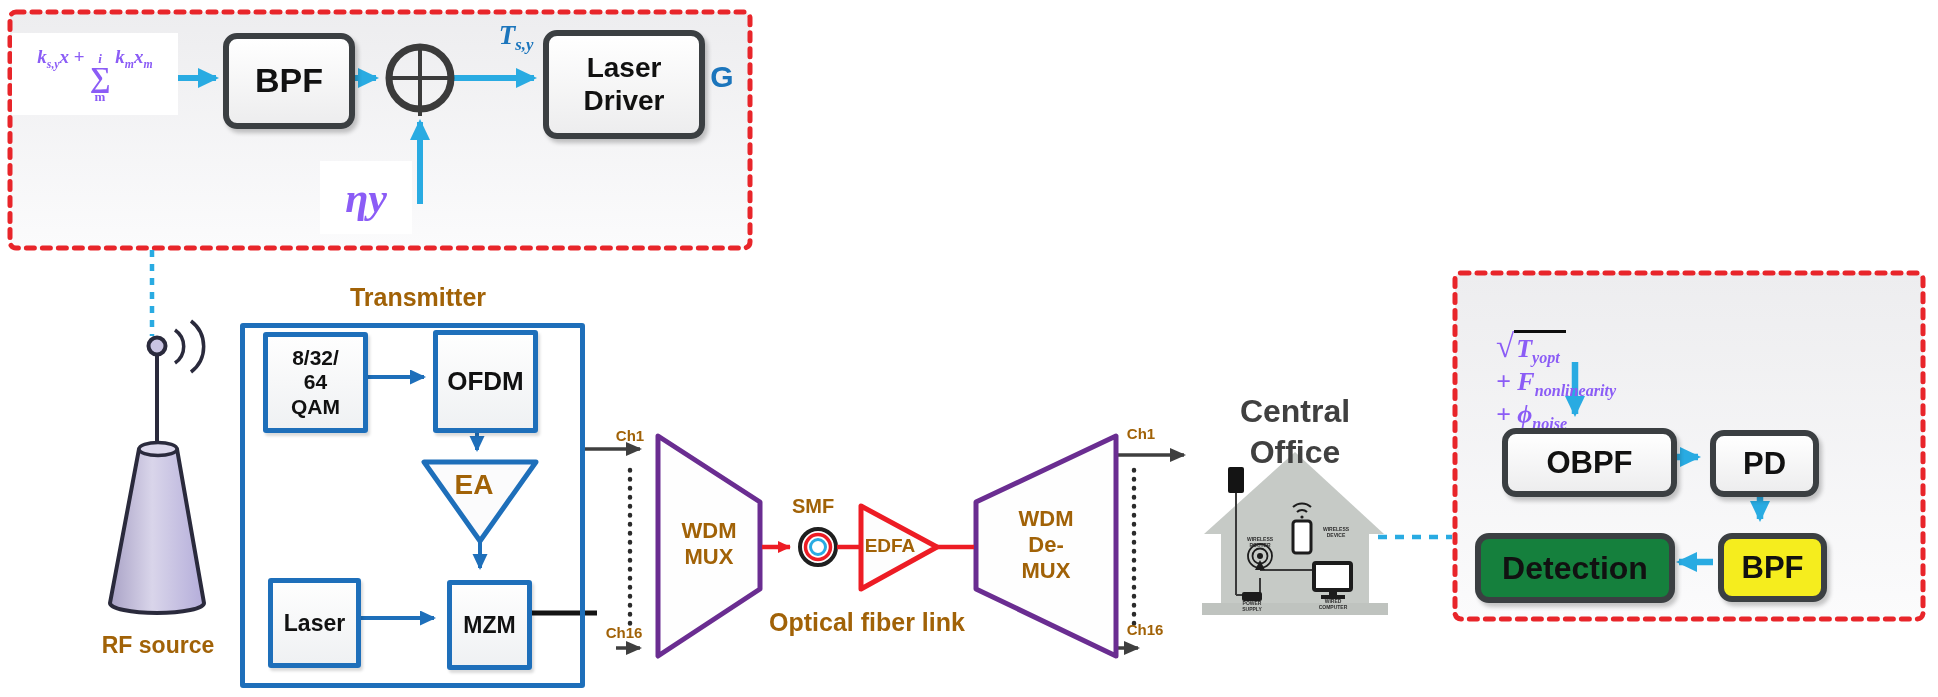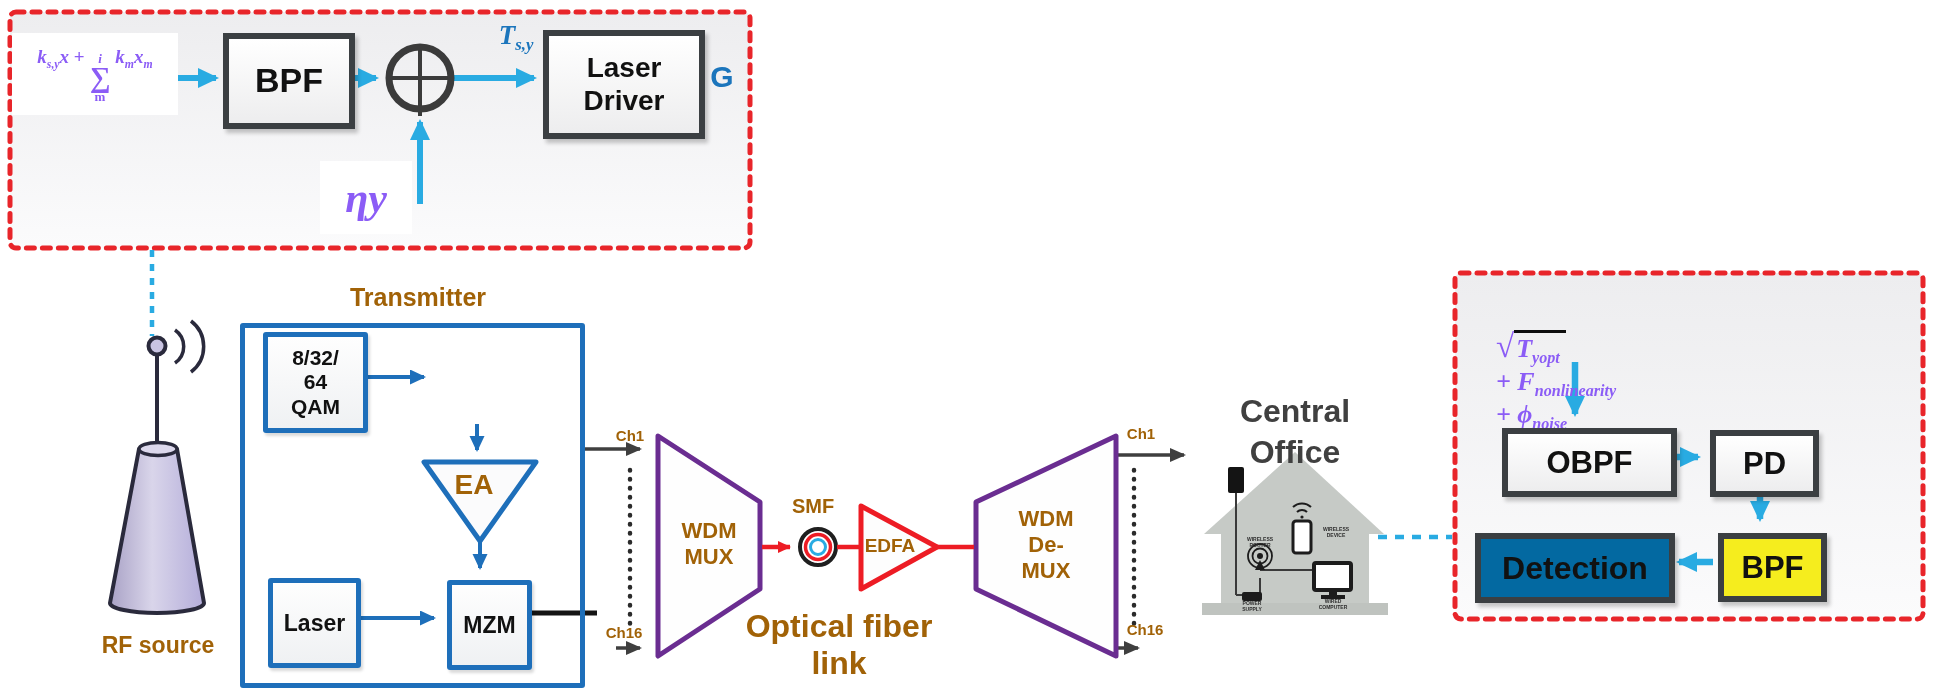--- a/index.html
+++ b/index.html
@@ -2,25 +2,25 @@
 <html><head>
 <meta charset="utf-8">
 <style>
   html,body{margin:0;padding:0;background:#ffffff;}
   .canvas{position:relative;width:1938px;height:697px;background:#ffffff;overflow:hidden;
           font-family:"Liberation Sans",sans-serif;}
   .canvas svg.layer{position:absolute;left:0;top:0;z-index:2;}
   .lbl{position:absolute;z-index:3;font-weight:bold;color:#a16207;text-align:center;white-space:pre-line;}
   .box{position:absolute;z-index:3;display:flex;align-items:center;justify-content:center;
        font-weight:bold;color:#111;text-align:center;white-space:pre-line;line-height:1.15;}
-  .box.dark{border:6px solid #3b3f42;border-radius:0;
+  .box.dark{border:6px solid #3b3f42;border-radius:14px;
        background:linear-gradient(180deg,#ffffff 0%,#ededee 100%);
        box-shadow:3px 4px 4px rgba(0,0,0,.22);}
   .box.dark.yellow{background:#f5ed1e;}
-  .box.dark.redfill{background:#0369a1;}
+  .box.dark.redfill{background:#15803d;}
   .box.blue{border:5px solid #1e6fba;border-radius:3px;
        background:linear-gradient(180deg,#fefefe 0%,#eff1f3 100%);
        box-shadow:2px 3px 3px rgba(0,0,0,.15);}
   .txbox{position:absolute;z-index:3;border:5px solid #1e6fba;border-radius:3px;background:transparent;}
   .patch{position:absolute;z-index:3;background:#ffffff;display:flex;align-items:center;justify-content:center;}
   .math{font-family:"Liberation Serif",serif;font-weight:bold;font-style:italic;color:#8b5cf6;}
   .math sub{font-size:0.62em;font-style:italic;}
   .sigstack{display:inline-flex;flex-direction:column;align-items:center;line-height:.85;margin:0 5px;}
   .sigstack .lim{font-size:13px;}
   .sigstack .sig{font-size:29px;font-style:normal;line-height:.9;}
@@ -153,37 +153,38 @@
     <span class="math" style="font-size:42px;">ηy</span>
   </div>
 
   <div class="lbl" style="left:82px;top:632px;width:152px;font-size:23px;">RF source</div>
 
   <div class="lbl" style="left:308px;top:283px;width:220px;font-size:25px;">Transmitter</div>
   <div class="txbox" style="left:240px;top:323px;width:335px;height:355px;"></div>
   <div class="box blue" style="left:263px;top:332px;width:95px;height:91px;font-size:21px;"><span>8/32/
 64
 QAM</span></div>
+  <div class="box blue" style="left:433px;top:330px;width:95px;height:93px;font-size:26px;"><span>OFDM</span></div>
   <div class="lbl" style="left:444px;top:469px;width:60px;font-size:28px;">EA</div>
   <div class="box blue" style="left:268px;top:578px;width:83px;height:80px;font-size:23px;"><span>Laser</span></div>
   <div class="box blue" style="left:447px;top:580px;width:75px;height:80px;font-size:23px;"><span>MZM</span></div>
 
   <div class="lbl" style="left:606px;top:427px;width:48px;font-size:15px;">Ch1</div>
   <div class="lbl" style="left:596px;top:624px;width:56px;font-size:15px;">Ch16</div>
   <div class="lbl" style="left:1117px;top:425px;width:48px;font-size:15px;">Ch1</div>
   <div class="lbl" style="left:1117px;top:621px;width:56px;font-size:15px;">Ch16</div>
 
   <div class="lbl" style="left:658px;top:518px;width:102px;font-size:22px;">WDM
 MUX</div>
   <div class="lbl" style="left:782px;top:495px;width:62px;font-size:20px;">SMF</div>
   <div class="lbl" style="left:860px;top:535px;width:60px;font-size:19px;">EDFA</div>
   <div class="lbl" style="left:990px;top:506px;width:112px;font-size:22px;">WDM
 De-
 MUX</div>
-  <div class="lbl" style="left:724px;top:608px;width:230px;font-size:32px;">Optical fiber link</div>
+  <div class="lbl" style="left:752px;top:608px;width:230px;font-size:25px;">Optical fiber link</div>
 
   <div class="lbl" style="left:1238px;top:391px;width:114px;font-size:32px;color:#404040;line-height:1.28;">Central
 Office</div>
   <div class="tiny" style="left:1237px;top:537px;width:46px;">WIRELESS
 ROUTER</div>
   <div class="tiny" style="left:1314px;top:527px;width:44px;">WIRELESS
 DEVICE</div>
   <div class="tiny" style="left:1310px;top:599px;width:46px;">WIRED
 COMPUTER</div>
   <div class="tiny" style="left:1229px;top:601px;width:46px;">POWER

